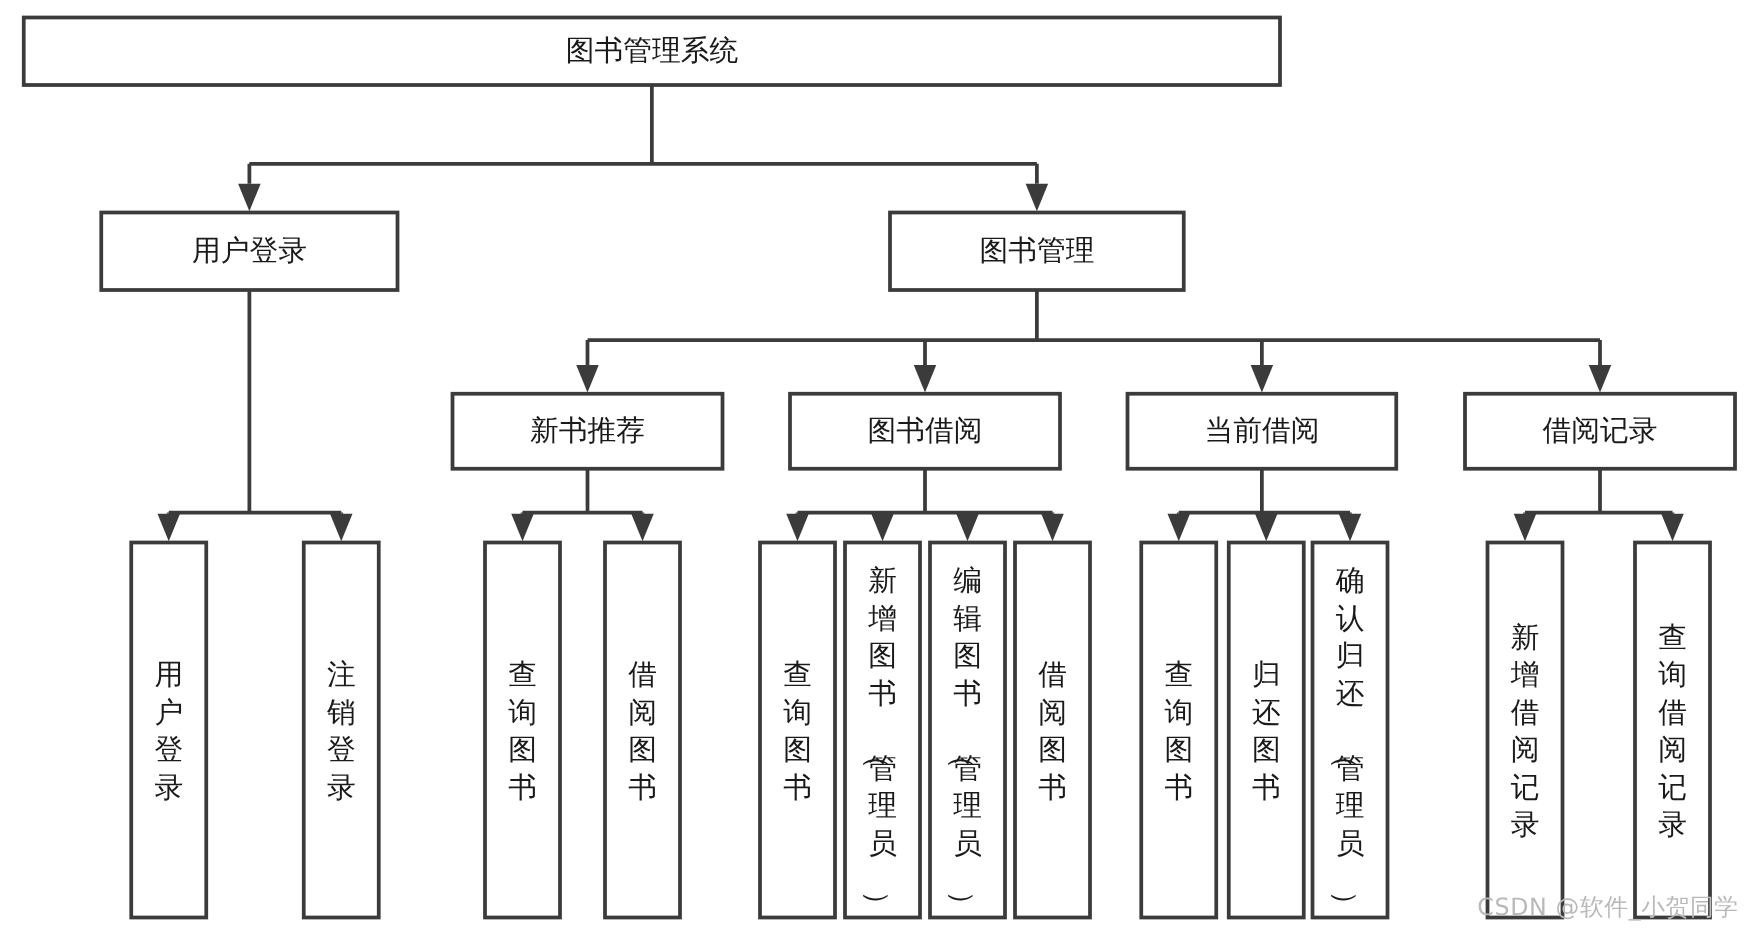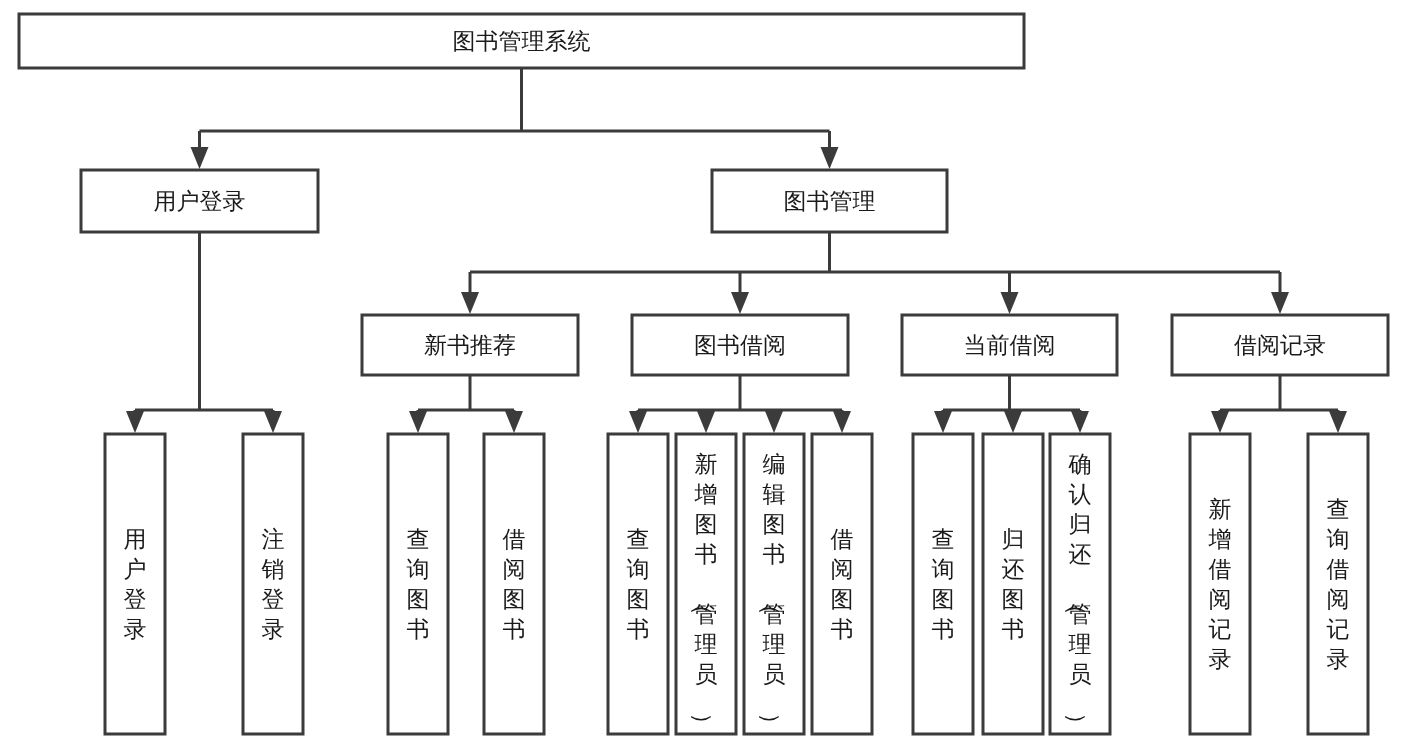--- a/index.html
+++ b/index.html
@@ -214,13 +214,14 @@
         <g>
           <rect x="1190" y="434" width="60" height="300" class="node-box"></rect>
           <text x="1220" y="517.4" class="node-label-vertical"><tspan x="1220" dy="0">新</tspan><tspan x="1220" dy="30">增</tspan><tspan x="1220" dy="30">借</tspan><tspan x="1220" dy="30">阅</tspan><tspan x="1220" dy="30">记</tspan><tspan x="1220" dy="30">录</tspan></text>
         </g>
         <g>
           <rect x="1308" y="434" width="60" height="300" class="node-box"></rect>
           <text x="1338" y="517.4" class="node-label-vertical"><tspan x="1338" dy="0">查</tspan><tspan x="1338" dy="30">询</tspan><tspan x="1338" dy="30">借</tspan><tspan x="1338" dy="30">阅</tspan><tspan x="1338" dy="30">记</tspan><tspan x="1338" dy="30">录</tspan></text>
         </g>
       </g>
   </svg>
+  <div class="watermark">CSDN @软件_小贺同学</div>
 </div>
 
 </body></html>

